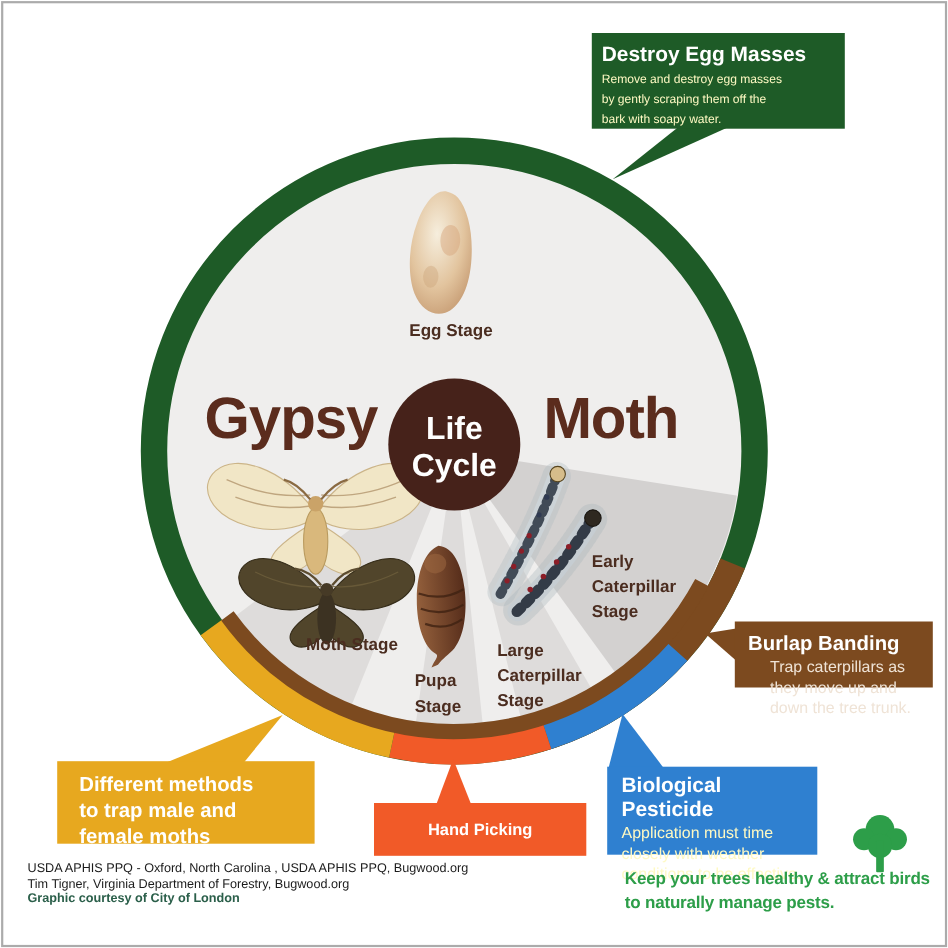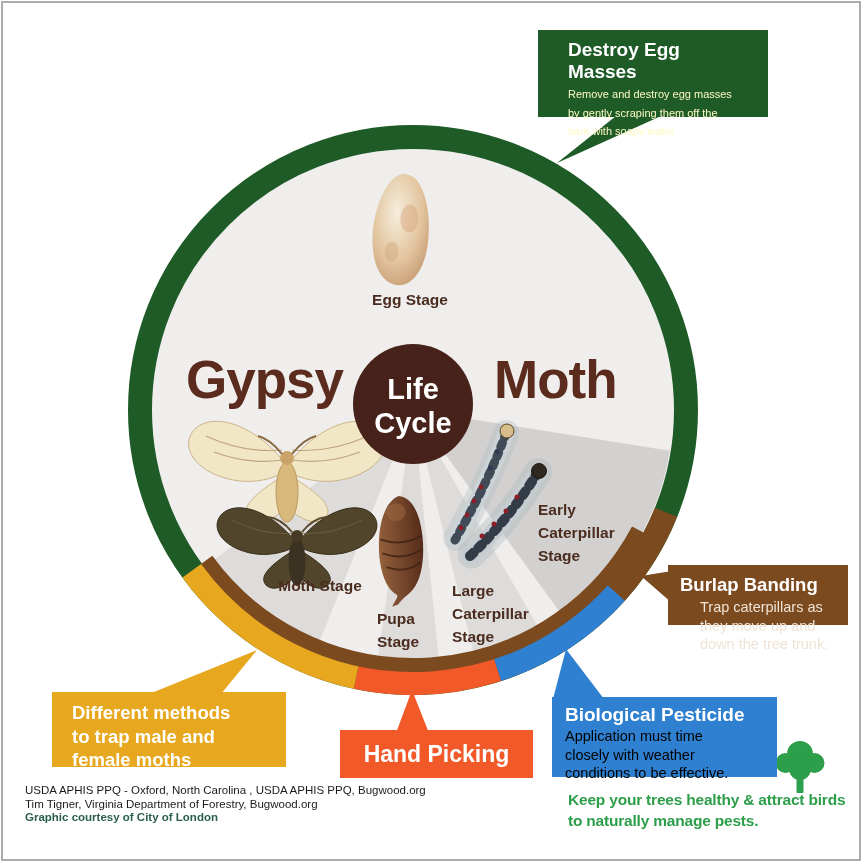--- a/index.html
+++ b/index.html
@@ -18,34 +18,34 @@
   .arc-orange{fill:none;stroke:var(--orange);stroke-width:24;}
   .arc-gold{fill:none;stroke:var(--gold);stroke-width:24;}
   .arc-inner-brown{fill:none;stroke:var(--brown);stroke-width:14;}
   .wedge{fill:#dedcdb;}
   .wedge-dark{fill:#d3d1d0;}
   .p-green{fill:var(--green);} .p-gold{fill:var(--gold);} .p-orange{fill:var(--orange);}
   .p-blue{fill:var(--blue);} .p-brown{fill:var(--brown);}
   .tree{fill:var(--tree_green);}
   .callout{position:absolute;box-sizing:border-box;color:#fff;}
   .callout .t{font-weight:bold;}
-  .co-green{left:538px;top:30px;width:230px;height:87px;background:var(--green);padding:9px 30px;}
+  .co-green{left:538px;top:30px;width:230px;height:87px;background:var(--green);padding:9px 9px;}
   .co-green .t{font-size:19px;margin-bottom:2px;}
   .co-green .b{font-size:11px;line-height:18.5px;color:#fef9c3;}
   .co-brown{left:668px;top:565px;width:180px;height:60px;background:var(--brown);padding:9px 12px;}
   .co-brown .t{font-size:18.5px;margin-bottom:2px;}
   .co-brown .b{font-size:14.5px;line-height:18.5px;color:#efe3d6;margin-left:20px;}
-  .co-blue{left:552px;top:697px;width:225px;height:80px;background:var(--blue);padding:7px 13px;}
+  .co-blue{left:552px;top:697px;width:191px;height:80px;background:var(--blue);padding:7px 13px;}
   .co-blue .t{font-size:19px;margin-bottom:1px;}
-  .co-blue .b{font-size:14.5px;line-height:18.5px;color:#000000;}
+  .co-blue .b{font-size:14.5px;line-height:18.5px;color:#fef9c3;}
   .co-gold{left:52px;top:692px;width:234px;height:75px;background:var(--gold);padding:9px 0 0 20px;}
   .co-gold .t{font-size:18.5px;line-height:23.5px;}
   .co-orange{left:340px;top:730px;width:193px;height:48px;background:var(--orange);
              display:flex;align-items:center;justify-content:center;}
-  .co-orange .t{font-size:23px;}
+  .co-orange .t{font-size:15px;}
   .keep{position:absolute;left:568px;top:789px;font-weight:bold;font-size:15.5px;
         line-height:21px;color:var(--tree_green);letter-spacing:-0.2px;}
   .credits{position:absolute;left:25px;top:784px;color:#1b1b1b;font-size:11.5px;line-height:13.5px;}
   .credits .h{font-weight:bold;}
   .credits .c{font-weight:bold;color:var(--courtesy_green);}
 </style>
 </head>
 <body>
 
 <div class="canvas">

